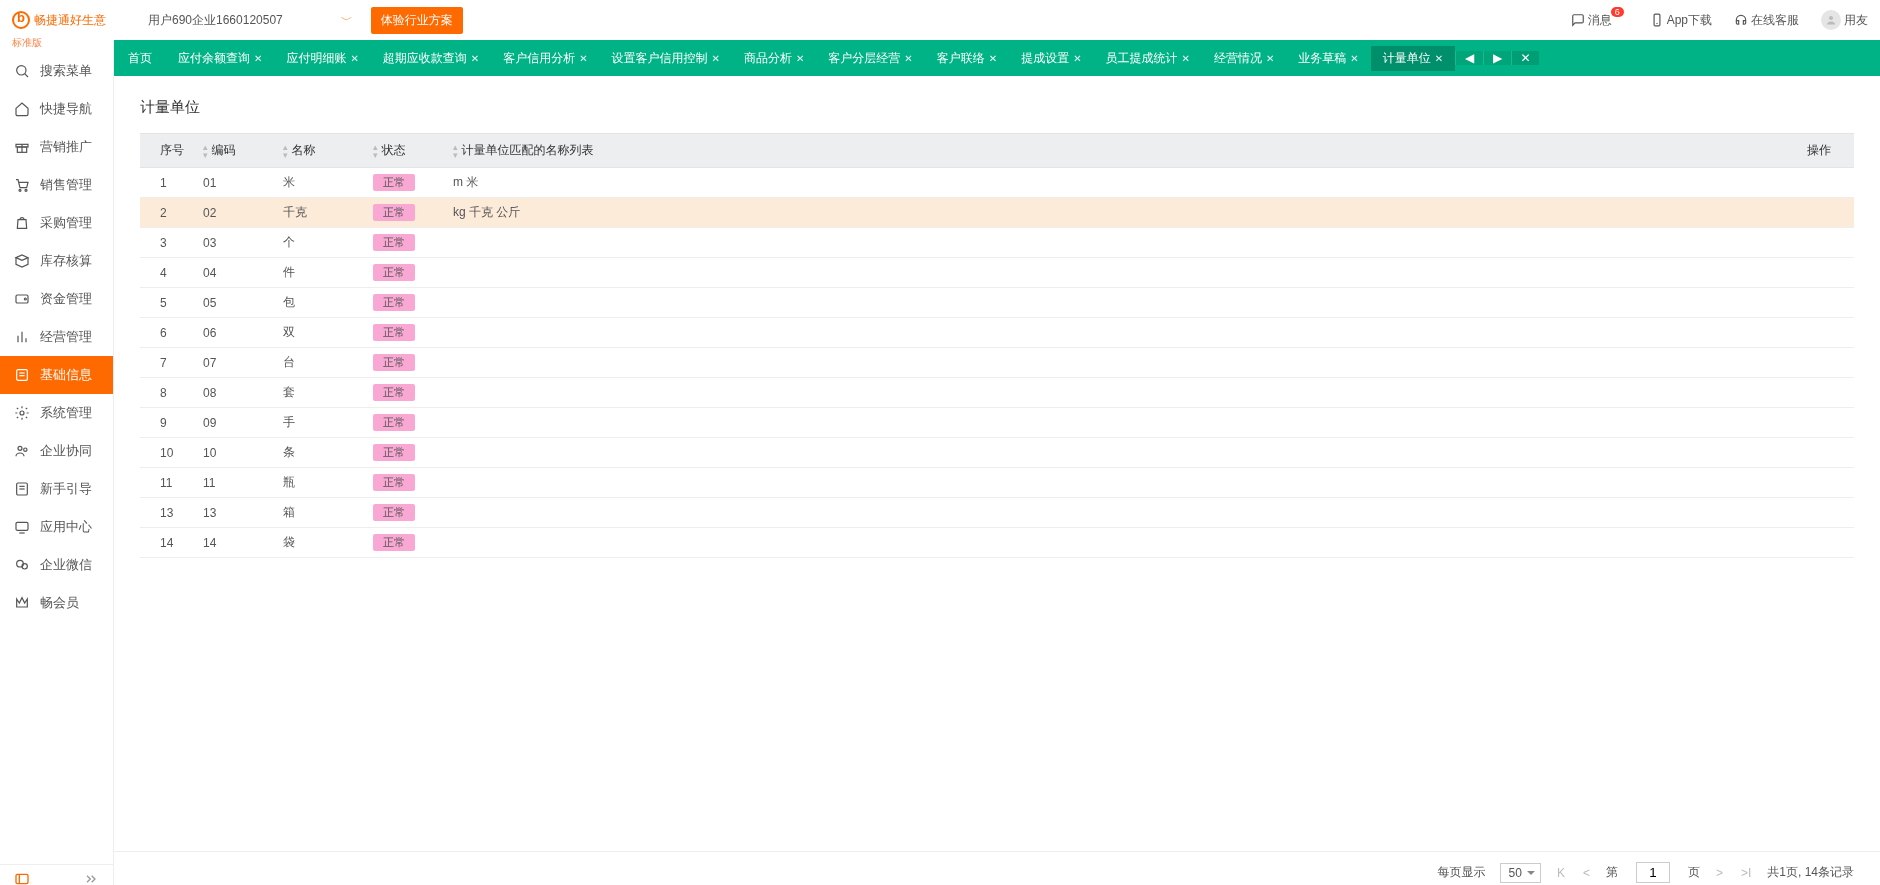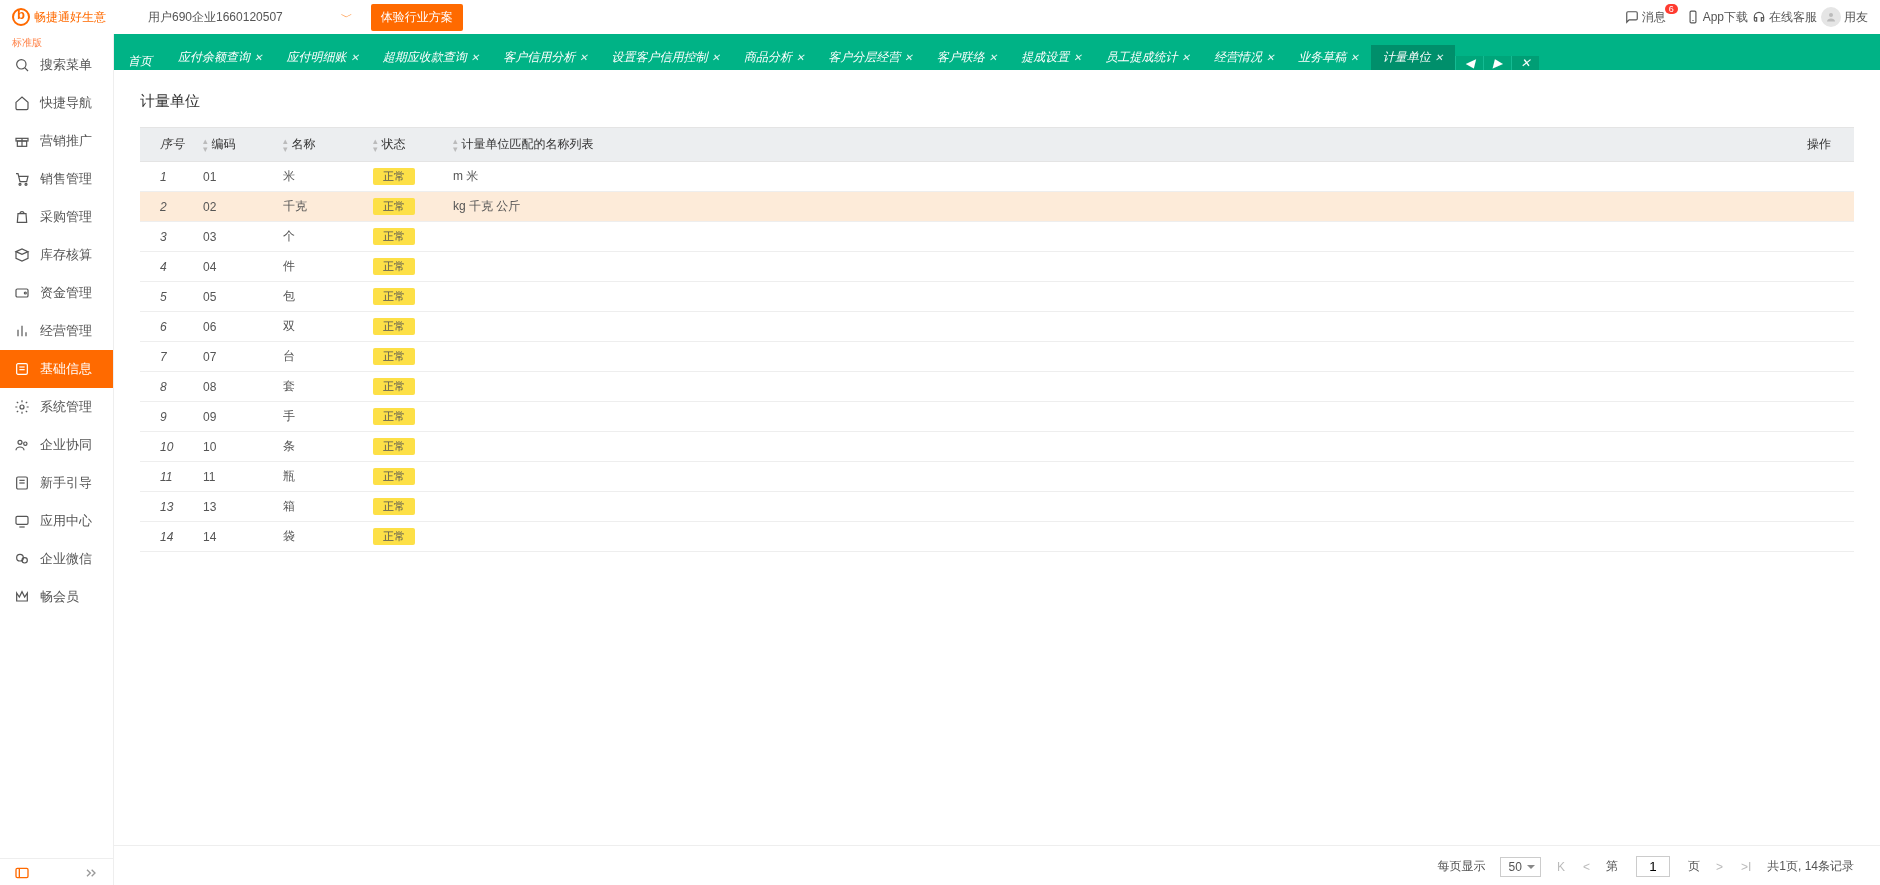--- a/index.html
+++ b/index.html
@@ -5,21 +5,21 @@
   * { box-sizing: border-box; margin: 0; padding: 0; }
   body {
     font-family: "Microsoft YaHei", "PingFang SC", sans-serif;
     font-size: 12px;
     color: #333;
     background: #fff;
     overflow: hidden;
   }
   
   .top-header {
-    height: 34px;
+    height: 40px;
     display: flex;
     align-items: center;
     padding: 0 12px;
     border-bottom: 0px solid #eee;
   }
   .logo-area { display: flex; align-items: center; width: 128px; }
   .logo-glyph {
     width: 18px; height: 18px;
     border: 2px solid #ff6a00;
     border-radius: 50%;
@@ -36,21 +36,21 @@
     color: #555; margin-left: 8px;
   }
   .user-enterprise .chev { color: #ff9a4a; margin-left: 58px; }
   .orange-btn {
     background: #ff6a00; color: #fff;
     padding: 5px 10px; border-radius: 2px;
     margin-left: 18px; font-size: 12px;
     cursor: pointer;
   }
   .header-spacer { flex: 1; }
-  .header-actions { display: flex; align-items: center; gap: 4px; }
+  .header-actions { display: flex; align-items: center; gap: 22px; }
   .hact { display: flex; align-items: center; gap: 3px; color: #555; cursor: pointer; }
   .hact-icon { width: 14px; height: 14px; }
   .badge {
     background: #ff3b30; color: #fff; border-radius: 8px;
     font-size: 9px; padding: 0 4px; position: relative; top: -8px; left: -4px;
   }
   .avatar {
     width: 20px; height: 20px; border-radius: 50%;
     background: #e5e5e5; display:flex; align-items:center; justify-content:center;
   }
@@ -78,24 +78,23 @@
   .side-bottom {
     margin-top: auto; border-top: 1px solid #eee;
     display: flex; justify-content: space-between; padding: 6px 14px;
   }
   .side-bottom .sbicon { width:16px; height:16px; color:#ff6a00; }
 
   
   .main { flex: 1; display: flex; flex-direction: column; min-width: 0; }
   .tabbar {
     background: #00b386; height: 36px;
-    display: flex; align-items: flex-end; color: #fff;
+    display: flex; align-items: center; color: #fff;
     font-size: 12px;
     position: relative;
-    font-style: italic;
   }
   .tab {
     padding: 4px 12px; display: flex; align-items: center;
     cursor: pointer; gap: 4px; white-space: nowrap;
   }
   .tab .close { font-size: 10px; opacity: .9; }
   .tab.home { padding: 0 14px; }
   .tab.active { background: #008f6b; }
   .tabbar-ctrl {
     width: 28px; display: flex; align-items: center; justify-content: center;
@@ -121,24 +120,24 @@
     font-size: 12px; position: relative;
   }
   thead th .sort { color:#bbb; font-size:9px; margin-right:4px; display:inline-block; line-height:8px; vertical-align:middle;}
   thead th.ops { text-align:center; }
   tbody td {
     padding: 6px 8px; border-bottom:1px solid #eee;
     color:#555; font-size:12px;
   }
   tbody tr.hl { background:#fdebd9; }
   .status-tag {
-    background:#fde047; color:#555; padding:1px 10px; border-radius:2px;
+    background:#f9a8d4; color:#555; padding:1px 10px; border-radius:2px;
     display:inline-block; font-size:11px;
   }
-  .col-seq { width:55px; padding-left:20px !important;font-style:italic; }
+  .col-seq { width:55px; padding-left:20px !important; }
   .col-code { width:80px; }
   .col-name { width:90px; }
   .col-status { width:80px; }
   .col-ops { width:70px; }
 
   
   .pager {
     border-top: 1px solid #eee;
     display:flex; align-items:center; justify-content:flex-end;
     gap: 14px; padding: 10px 26px; color:#555; font-size:12px;

